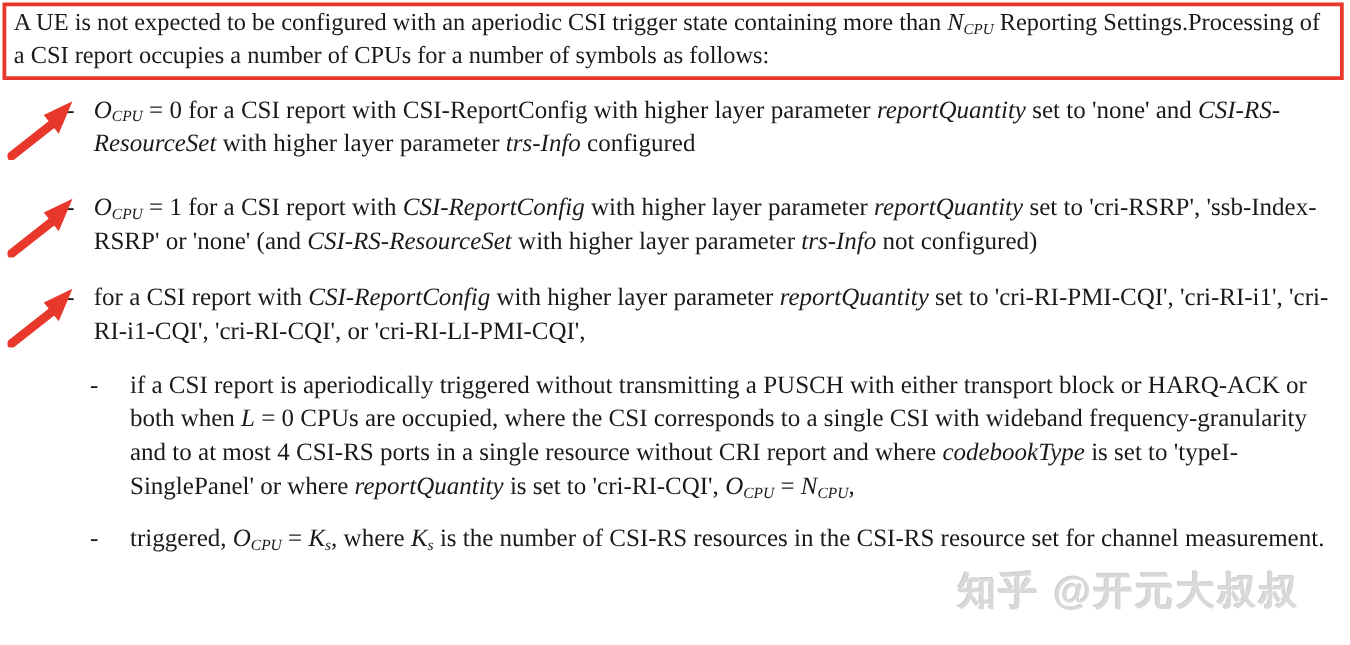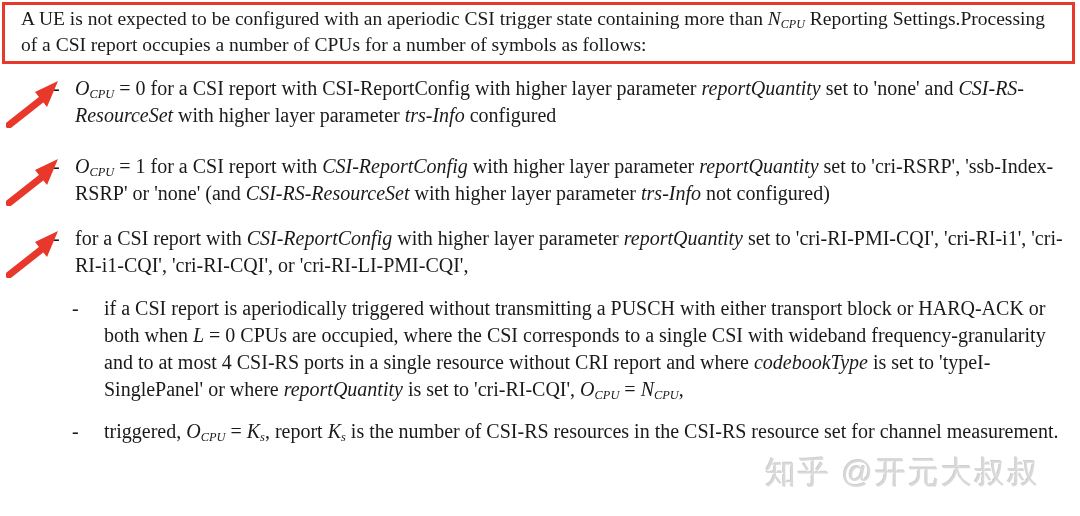--- a/index.html
+++ b/index.html
@@ -16,21 +16,21 @@
     position:relative;
   }
   .page{width:1080px;height:516px;position:relative;}
 
   
   .notice{
     position:absolute;
     left:2px; top:2px;
     width:1073px;
     border:3px solid var(--red);
-    padding:1px 8px 3px 16px;
+    padding:1px 8px 3px 6px;
     background:#fff;
   }
   .notice p{
     font-size:19.5px;
     line-height:26px;
     color:var(--ink);
   }
 
   
   .list{
@@ -85,20 +85,21 @@
   .watermark{
     position:absolute;
     right:40px;
     top:452px;
     font-size:31px;
     letter-spacing:2px;
     color:var(--watermark);
     font-family:"Liberation Sans","DejaVu Sans",sans-serif;
     text-shadow:1px 1px 0 #ffffff, -1px -1px 0 #cfcfcf;
     user-select:none;
+    font-weight:bold;
   }
 </style>
 </head>
 <body>
 
 <div class="page">
 
   <div class="notice">
     <p><span>A UE is not expected to be configured with an aperiodic CSI trigger state containing more than </span><i>N</i><sub class="isub">CPU</sub><span> Reporting Settings.Processing of a CSI report occupies a number of CPUs for a number of symbols as follows:</span></p>
   </div>
@@ -138,20 +139,20 @@
       <div class="txt"><span>for a CSI report with </span><i>CSI-ReportConfig</i><span> with higher layer parameter </span><i>reportQuantity</i><span> set to 'cri-RI-PMI-CQI', 'cri-RI-i1', 'cri-RI-i1-CQI', 'cri-RI-CQI', or 'cri-RI-LI-PMI-CQI',</span></div>
     </div>
 
     <div class="li l2 mb4">
       <span class="dash">-</span>
       <div class="txt"><span>if a CSI report is aperiodically triggered without transmitting a PUSCH with either transport block or HARQ-ACK or both when </span><i>L</i><span> = 0 CPUs are occupied, where the CSI corresponds to a single CSI with wideband frequency-granularity and to at most 4 CSI-RS ports in a single resource without CRI report and where </span><i>codebookType</i><span> is set to 'typeI-SinglePanel' or where </span><i>reportQuantity</i><span> is set to 'cri-RI-CQI', </span><i>O</i><sub class="isub">CPU</sub><span> = </span><i>N</i><sub class="isub">CPU</sub><span>,</span></div>
     </div>
 
     <div class="li l2">
       <span class="dash">-</span>
-      <div class="txt"><span>triggered, </span><i>O</i><sub class="isub">CPU</sub><span> = </span><i>K</i><sub class="isub">s</sub><span>, report </span><i>K</i><sub class="isub">s</sub><span> is the number of CSI-RS resources in the CSI-RS resource set for channel measurement.</span></div>
+      <div class="txt"><span>triggered, </span><i>O</i><sub class="isub">CPU</sub><span> = </span><i>K</i><sub class="isub">s</sub><span>, where </span><i>K</i><sub class="isub">s</sub><span> is the number of CSI-RS resources in the CSI-RS resource set for channel measurement.</span></div>
     </div>
 
   </div>
 
   <div class="watermark">知乎 @开元大叔叔</div>
 
 </div>
 
 </body></html>

